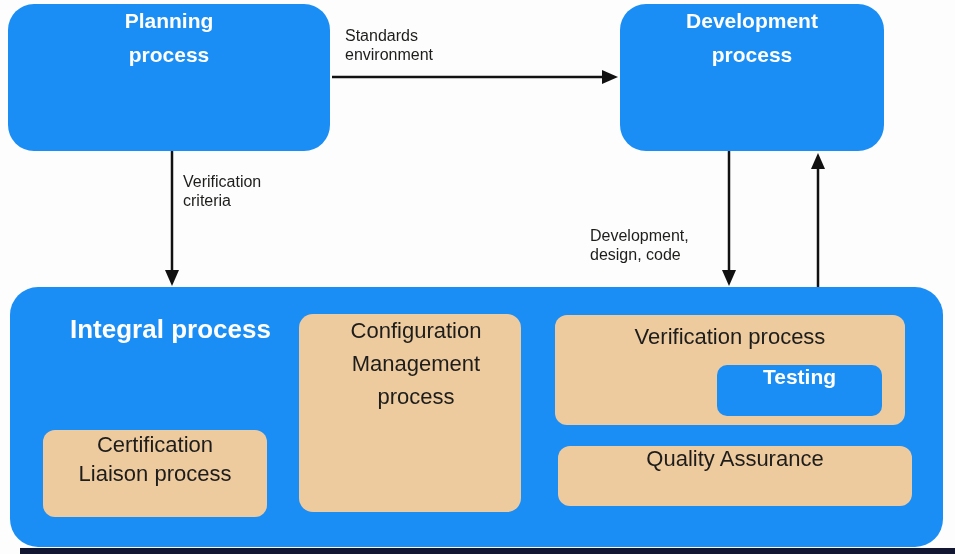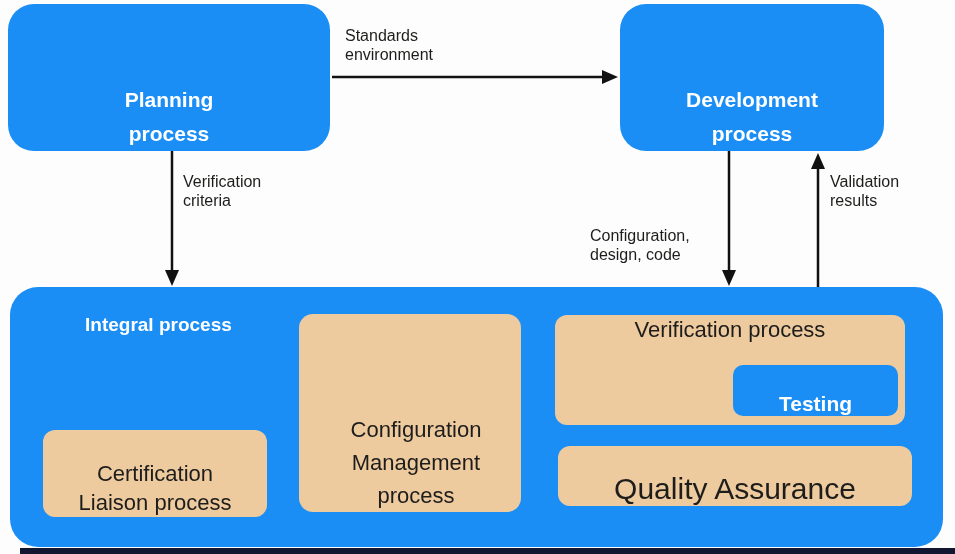--- a/index.html
+++ b/index.html
@@ -19,21 +19,21 @@
   #canvas {
     position: relative;
     width: 955px;
     height: 554px;
     background: var(--background);
     overflow: hidden;
   }
   .node {
     position: absolute;
     display: flex;
-    align-items: flex-end;
+    align-items: flex-start;
     justify-content: center;
     text-align: center;
   }
   .node span { white-space: pre-line; }
   .blue {
     background: var(--process-blue);
     color: var(--text-light);
     font-weight: bold;
   }
   .tan {
@@ -49,52 +49,51 @@
   #planning { left: 8px; }
   #development { left: 620px; width: 264px; }
   #integral {
     left: 10px; top: 287px; width: 933px; height: 260px;
     border-radius: 28px;
     background: var(--process-blue);
     position: absolute;
   }
   #integral-label {
     position: absolute;
-    left: 75px; top: 27px;
+    left: 60px; top: 27px;
     color: var(--text-light);
     font-weight: bold;
-    font-size: 19px;
+    font-size: 26px;
   }
   #certification {
     left: 43px; top: 430px; width: 224px; height: 87px;
     border-radius: 12px;
     font-size: 22px; line-height: 29px;
   }
   #configuration {
     left: 299px; top: 314px; width: 222px; height: 198px;
     border-radius: 14px;
     font-size: 22px; line-height: 33px; padding-left: 12px;
   }
   #verification {
     left: 555px; top: 315px; width: 350px; height: 110px;
     border-radius: 12px;
     font-size: 22px;
     align-items: flex-start;
-    padding-top: 2px;
+    padding-top: 9px;
   }
   #testing {
     left: 717px; top: 365px; width: 165px; height: 51px;
     border-radius: 10px;
     font-size: 21px;
-    margin-left: 16px;
   }
   #quality {
     left: 558px; top: 446px; width: 354px; height: 60px;
     border-radius: 12px;
-    font-size: 30px;
+    font-size: 22px;
   }
   #bottom-bar {
     position: absolute;
     left: 20px; top: 548px;
     width: 935px; height: 6px;
     background: var(--bottom-bar);
   }
   .arrow-label {
     position: absolute;
     font-size: 16px;
@@ -164,20 +163,18 @@
     <polygon points="729,286 722,270 736,270"></polygon>
 
     <line x1="818" y1="287" x2="818" y2="167"></line>
     <polygon points="818,153 811,169 825,169"></polygon>
   </svg>
 
   <div class="arrow-label" id="lbl-standards">Standards
 environment</div>
   <div class="arrow-label" id="lbl-vcriteria">Verification
 criteria</div>
-  <div class="arrow-label" id="lbl-requirements">Configuration,
+  <div class="arrow-label" id="lbl-requirements">Development,
 design, code</div>
-  <div class="arrow-label" id="lbl-validation">Validation
-results</div>
 
   <div id="bottom-bar"></div>
 
 </div>
 
 </body></html>

